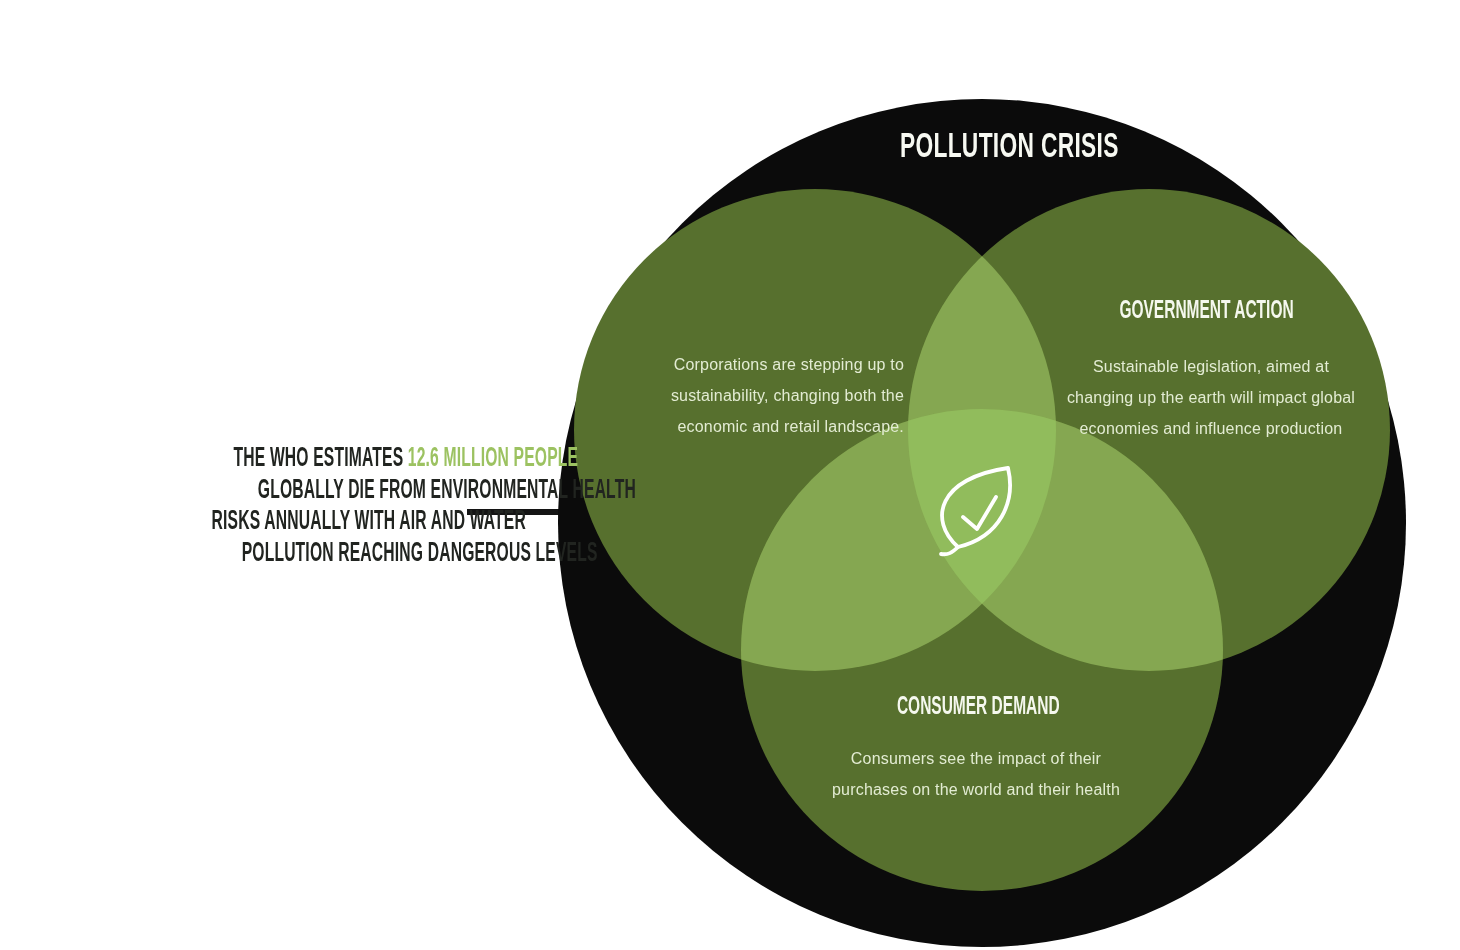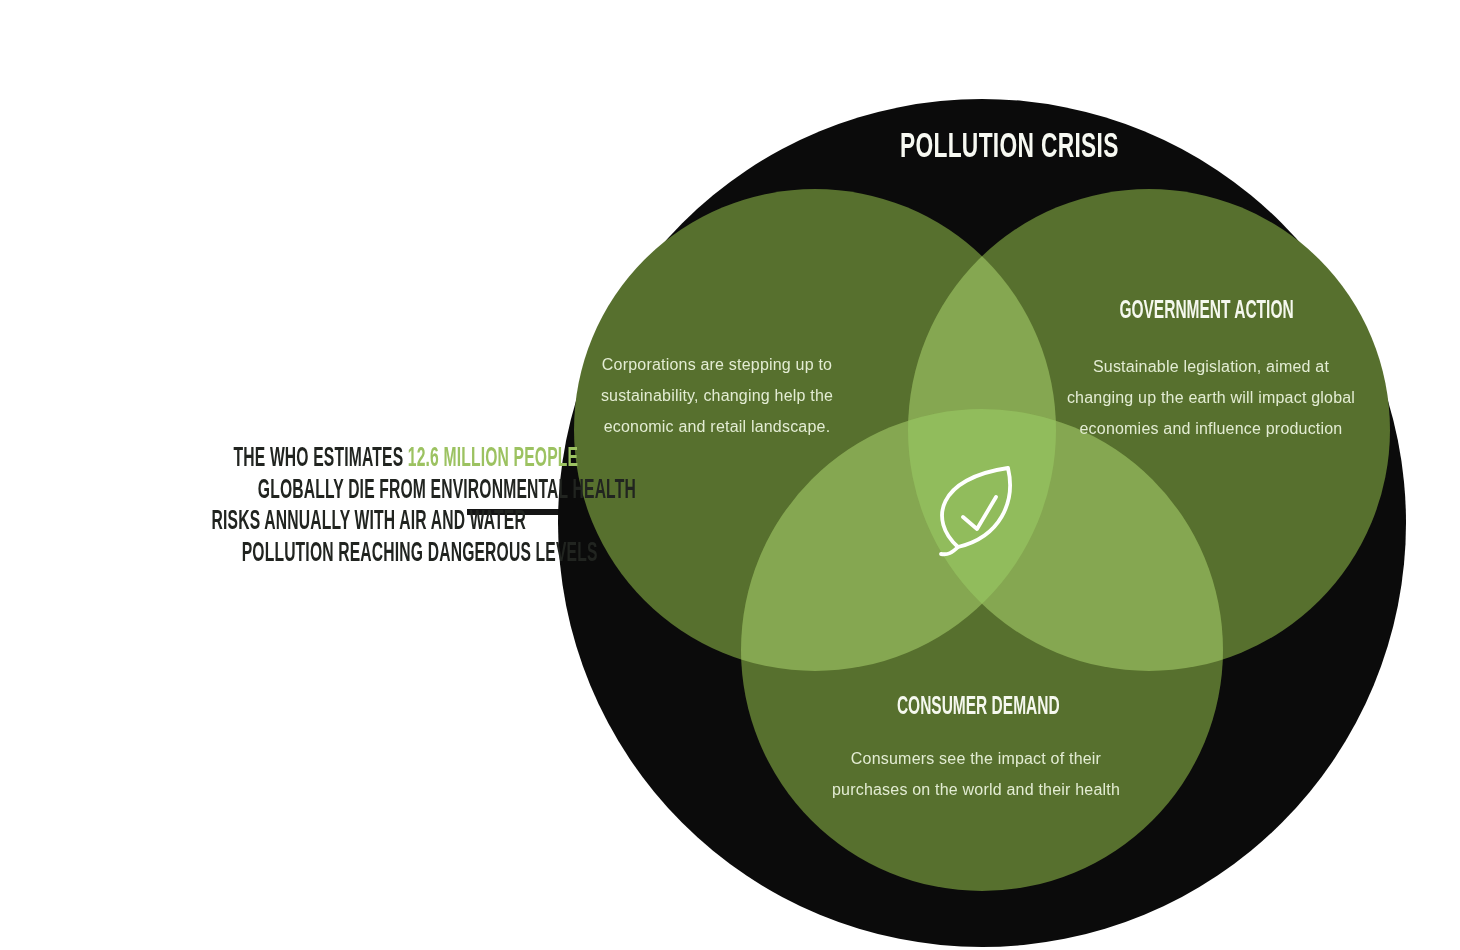--- a/index.html
+++ b/index.html
@@ -34,21 +34,21 @@
   }
   .heading-corporate { left: 547px; top: 295px; }
   .heading-government { left: 1007px; top: 297px; }
   .heading-consumer { left: 778px; top: 693px; }
 
   .section-body {
     position: absolute; text-align: center;
     font-size: 16px; line-height: 31px; color: #e3ecd3;
     letter-spacing: 0.2px;
   }
-  .body-corporate { left: 542px; top: 349px; width: 350px; }
+  .body-corporate { left: 554px; top: 349px; width: 350px; text-align: right; }
   .body-government { left: 1031px; top: 351px; width: 360px; }
   .body-consumer { left: 776px; top: 743px; width: 400px; }
   .body-line { white-space: nowrap; }
 
   .stat {
     position: absolute; top: 442px; right: 1016px; width: 460px;
     text-align: right; font-size: 27px; line-height: 31.7px;
     font-weight: 700; color: #212420;
   }
   .stat-line { white-space: nowrap; }
@@ -104,21 +104,21 @@
       <path d="M963,517 L977,529 L996,497"></path>
     </g>
   </svg>
 
   <div class="title-wrap">
     <span class="cond-c">POLLUTION CRISIS</span>
   </div>
 
   <div class="section-body body-corporate">
     <div class="body-line">Corporations are stepping up to</div>
-    <div class="body-line">sustainability, changing help the</div>
+    <div class="body-line">sustainability, changing both the</div>
     <div class="body-line">economic and retail landscape.</div>
   </div>
 
   <div class="section-heading heading-government">
     <span class="cond-c">GOVERNMENT ACTION</span>
   </div>
   <div class="section-body body-government">
     <div class="body-line">Sustainable legislation, aimed at</div>
     <div class="body-line">changing up the earth will impact global</div>
     <div class="body-line">economies and influence production</div>

